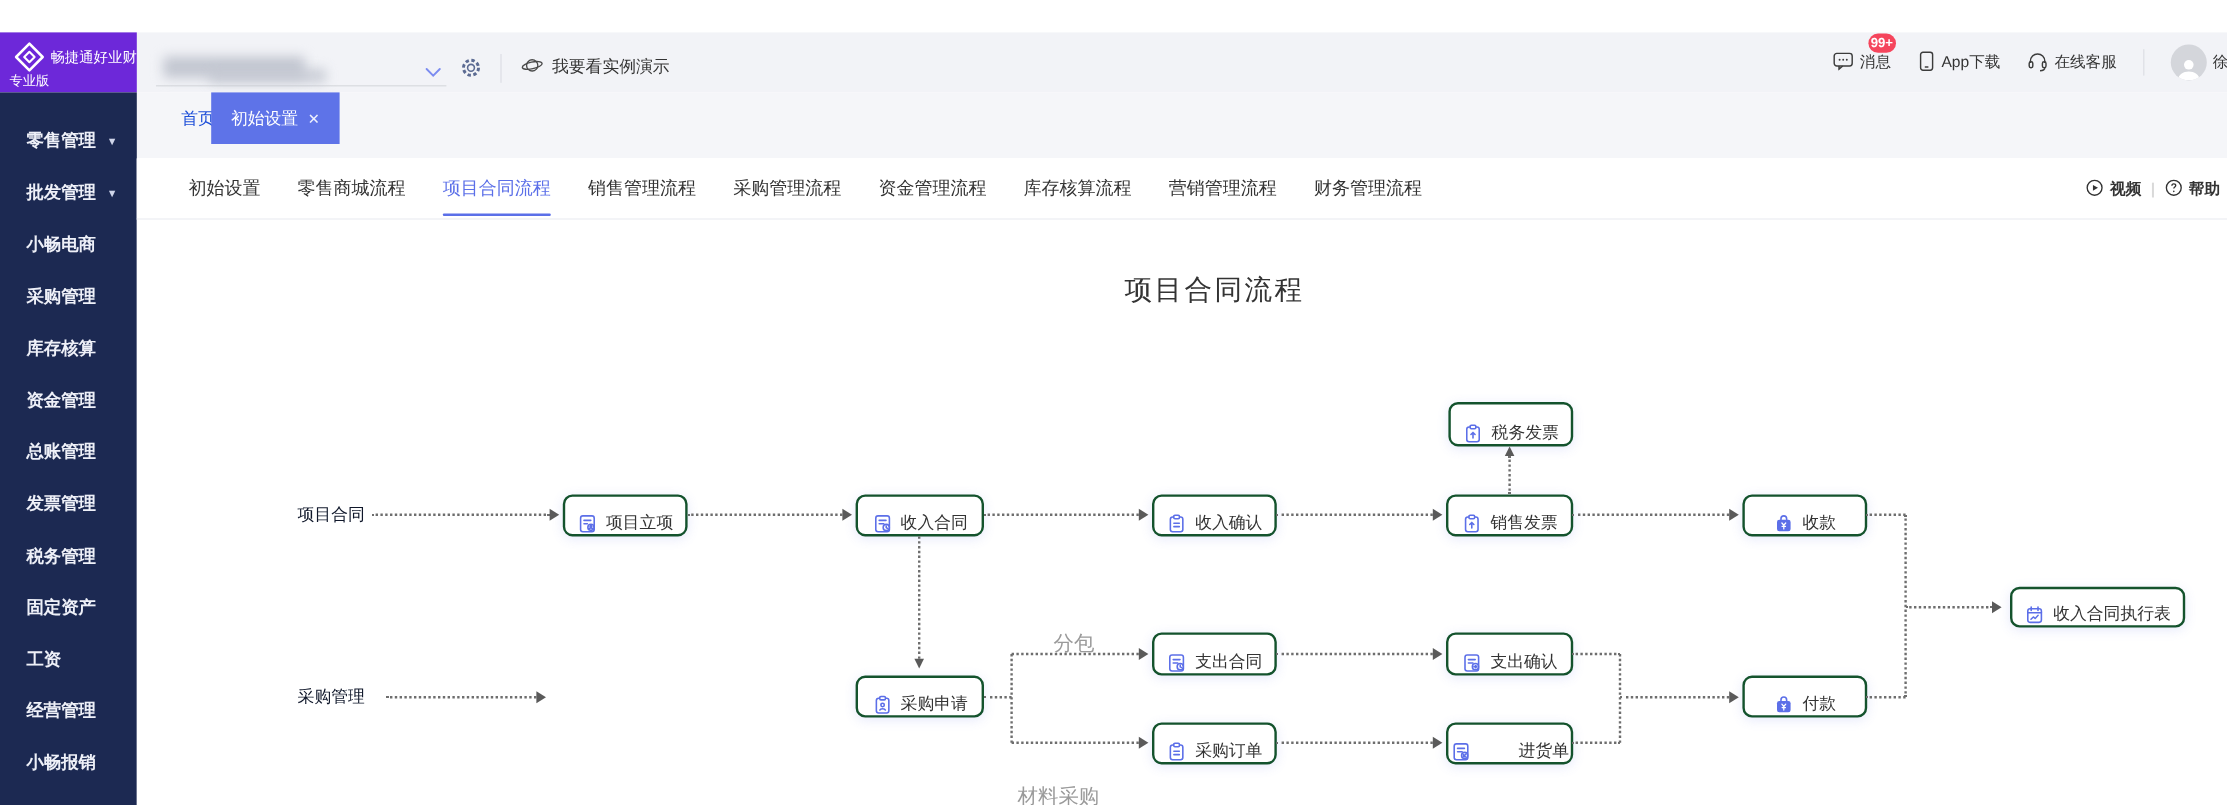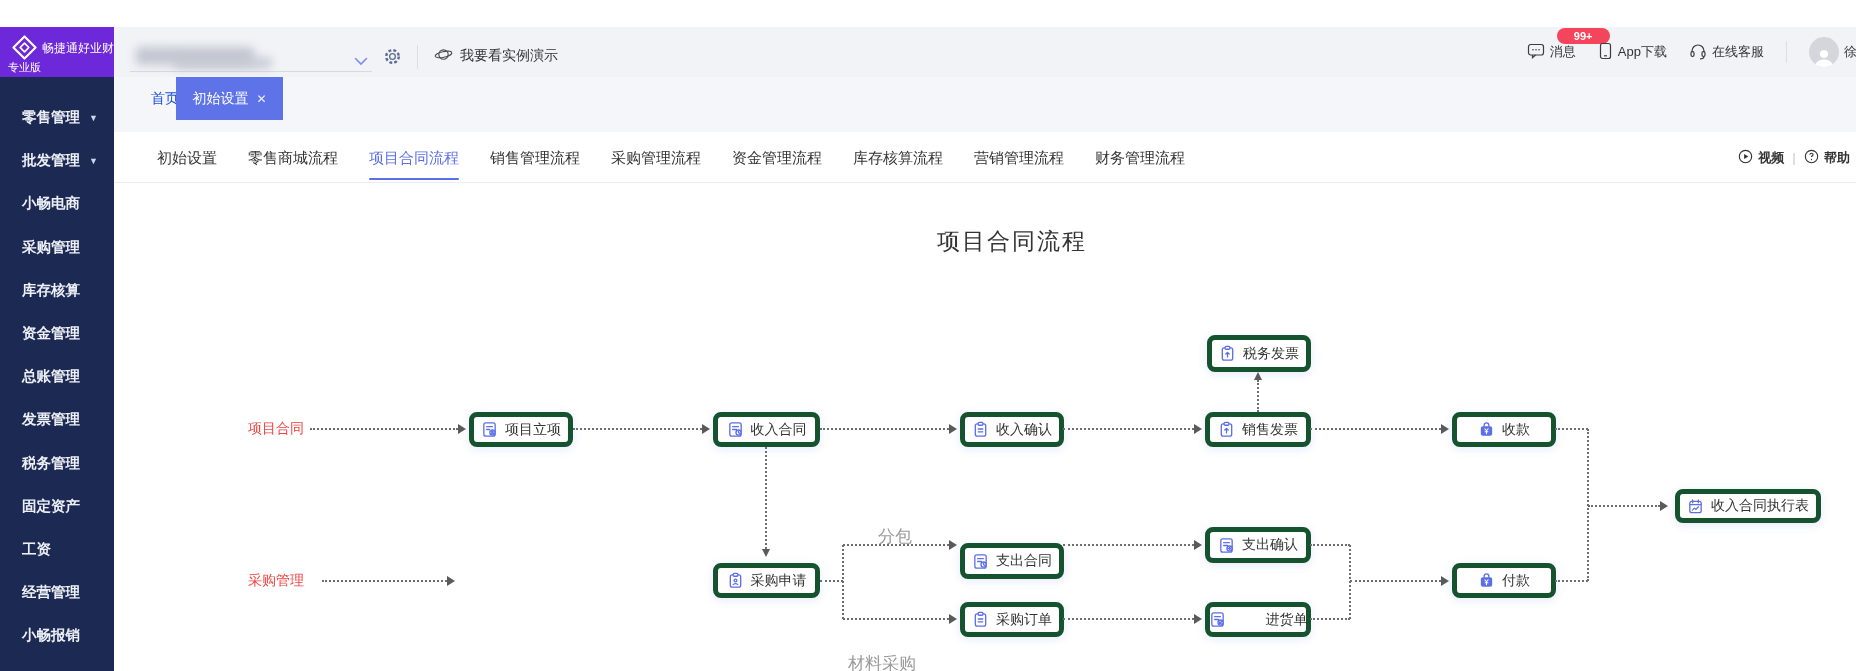--- a/index.html
+++ b/index.html
@@ -22,21 +22,21 @@
   .blob1 { left:6px; top:3px; width:118px; height:18px; }
   .blob2 { left:44px; top:13px; width:98px; height:12px; opacity:.85; }
   .chevron { position:absolute; right:4px; top:8px; }
 
   .gear-btn { position:absolute; left:383px; top:20px; width:20px; height:20px; color:#5c6b93; cursor:pointer; }
   .hdr-divider { position:absolute; left:417px; top:18px; width:1px; height:24px; background:#dcdee4; }
   .demo-link { position:absolute; left:434px; top:20px; display:flex; align-items:center; gap:7px; color:#333; font-size:14px; cursor:pointer; }
 
   .hdr-right { position:absolute; right:-14px; top:0; height:50px; display:flex; align-items:center; gap:22px; }
   .hdr-item { position:relative; display:flex; align-items:center; gap:5px; color:#333; font-size:13px; cursor:pointer; white-space:nowrap; }
-  .badge { position:absolute; left:30px; top:-14px; background:#f5455c; color:#fff; font-size:11px; line-height:16px; padding:0 17px; border-radius:9px; font-weight:bold; }
+  .badge { position:absolute; left:30px; top:-14px; background:#f5455c; color:#fff; font-size:11px; line-height:16px; padding:0 2px; border-radius:9px; font-weight:bold; }
   .v-div { width:1px; height:22px; background:#dcdee4; }
   .avatar { width:30px; height:30px; border-radius:50%; background:#d4d6db; display:flex; align-items:flex-end; justify-content:center; overflow:hidden; }
   .username { font-size:13px; color:#333; }
 
   
   .tabstrip { position:absolute; left:114px; top:77px; width:1742px; height:55px; background:#f5f6f9; }
   .tab-home { position:absolute; left:0; top:0; width:62px; height:43px; display:flex; align-items:center; justify-content:center; font-size:14px; color:#1d4ed8; cursor:pointer;margin-left:20px; }
   .tab-active { position:absolute; left:62px; top:0; width:107px; height:43px; background:#5e73e8; color:#fff; font-size:14px; display:flex; align-items:center; justify-content:center; gap:8px; cursor:pointer; }
   .tab-close { font-size:12px; opacity:.9; cursor:pointer; }
 
@@ -52,25 +52,25 @@
   .nav-items { position:absolute; left:43px; top:0; height:51px; display:flex; align-items:center; gap:31px; }
   .nav-item { font-size:15px; color:#333; cursor:pointer; position:relative; height:51px; line-height:51px; white-space:nowrap; }
   .nav-item.active { color:#5b6fe8; }
   .nav-item.active::after { content:""; position:absolute; left:0; right:0; bottom:3px; height:2px; background:#5b6fe8; border-radius:1px; }
   .nav-utils { position:absolute; right:6px; top:0; height:51px; display:flex; align-items:center; gap:8px; font-size:13px; color:#333;font-weight:bold; }
   .nav-utils .u { display:flex; align-items:center; gap:5px; cursor:pointer; white-space:nowrap; }
   .nav-utils .sep { color:#d9d9d9; }
 
   
   .flow-title { position:absolute; left:912px; top:226px; width:200px; text-align:center; font-size:23px; letter-spacing:2px; color:#333; font-weight:500; }
-  .node { position:absolute; background:#fff; border:5px solid #14532d; border-radius:8px;
-    box-shadow:0 2px 10px rgba(100,120,230,.16); display:flex; align-items:center; justify-content:center;
+  .node { position:absolute; background:#fff; border:2px solid #14532d; border-radius:8px;
+    box-shadow:0 2px 10px rgba(100,120,230,.16); display:flex; align-items:flex-end; justify-content:center;
     gap:7px; font-size:14px; color:#333; font-weight:500; cursor:pointer; white-space:nowrap; }
   .node .nicon { display:flex; align-items:center; }
-  .flabel { position:absolute; font-size:14px; color:#ef4444; font-weight:500; white-space:nowrap; }
+  .flabel { position:absolute; font-size:14px; color:#0f172a; font-weight:500; white-space:nowrap; }
   .flabel.small { font-size:17px; color:#9a9a9a; font-weight:400; }
   .seg { position:absolute; }
   .seg.h { border-top:2px dotted #6e6e6e; }
   .seg.v { border-left:2px dotted #6e6e6e; }
   .arr { position:absolute; width:0; height:0; }
   .arr.right { border-left:8px solid #5a5a5a; border-top:5px solid transparent; border-bottom:5px solid transparent; }
   .arr.up { border-bottom:8px solid #5a5a5a; border-left:4.5px solid transparent; border-right:4.5px solid transparent; }
   .arr.down { border-top:8px solid #5a5a5a; border-left:4.5px solid transparent; border-right:4.5px solid transparent; }
 </style>
 </head>
@@ -313,21 +313,21 @@
     <div class="node" style="left: 1452px; top: 412px; width: 104px; height: 35px;">
       <span class="nicon">
         <svg width="17" height="17" viewBox="0 0 18 18" fill="none" stroke="#5c6fe8" stroke-width="1.4" stroke-linecap="round" stroke-linejoin="round">
           <path d="M6.5 5.5v-1a2.5 2.5 0 0 1 5 0v1"></path>
           <rect x="3" y="5.5" width="12" height="10" rx="2" fill="#5c6fe8" stroke="none"></rect>
           <path d="M7.3 8.3L9 10.3l1.7-2M9 10.3v3.2M7.5 11.3h3" stroke="#fff" stroke-width="1.1"></path>
         </svg>
       </span>
       <span>收款</span>
     </div>
-    <div class="node" style="left: 960px; top: 527px; width: 104px; height: 36px; margin-top: 16px;">
+    <div class="node" style="left: 960px; top: 527px; width: 104px; height: 36px;">
       <span class="nicon">
         <svg width="17" height="17" viewBox="0 0 18 18" fill="none" stroke="#5c6fe8" stroke-width="1.4" stroke-linecap="round" stroke-linejoin="round">
           <rect x="3" y="2" width="12" height="14" rx="2"></rect>
           <path d="M6 6h6M6 9h4"></path>
           <circle cx="12.2" cy="12.2" r="2.7" fill="#fff"></circle>
           <path d="M12.2 10.9v1.4l1 .6"></path>
         </svg>
       </span>
       <span>支出合同</span>
     </div>

